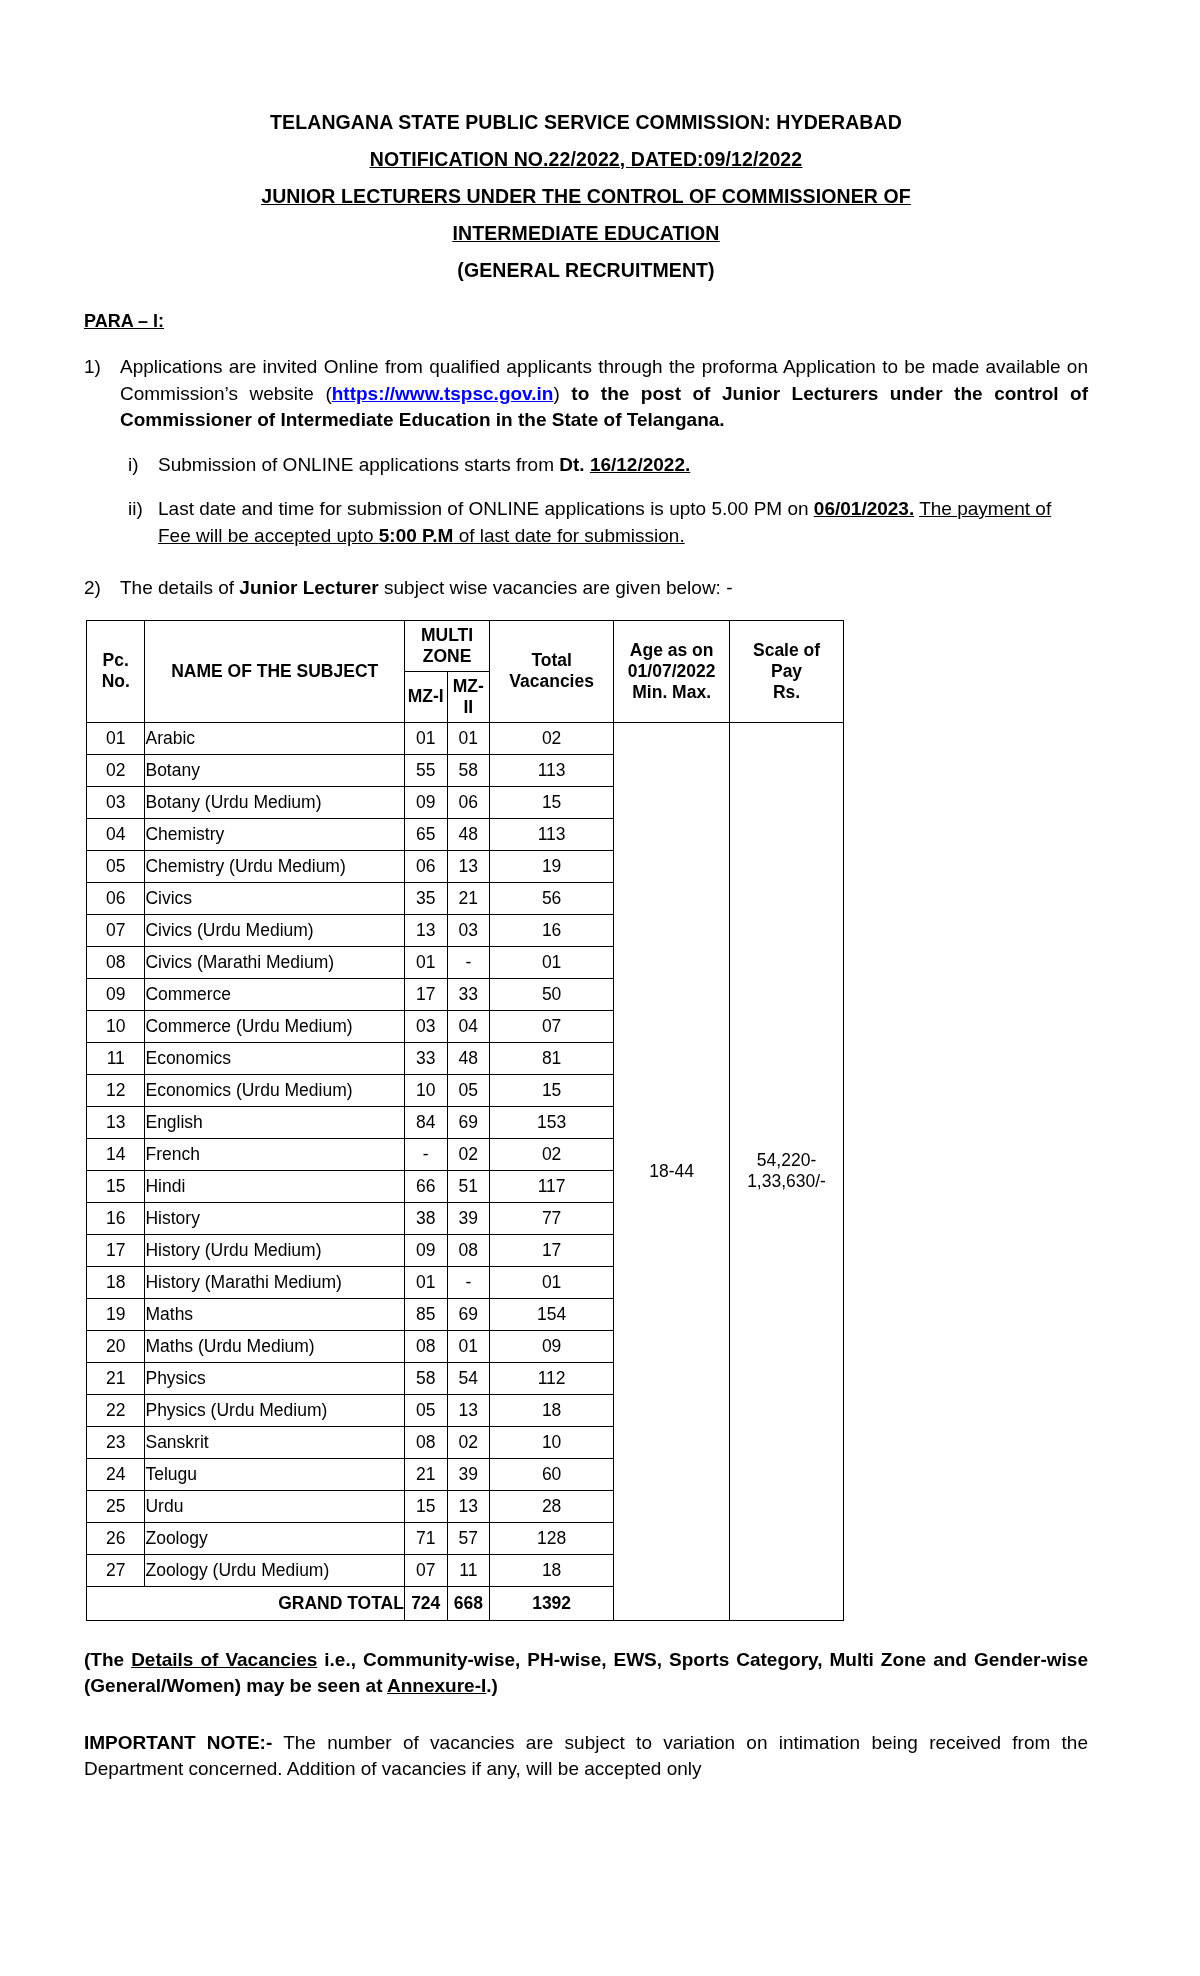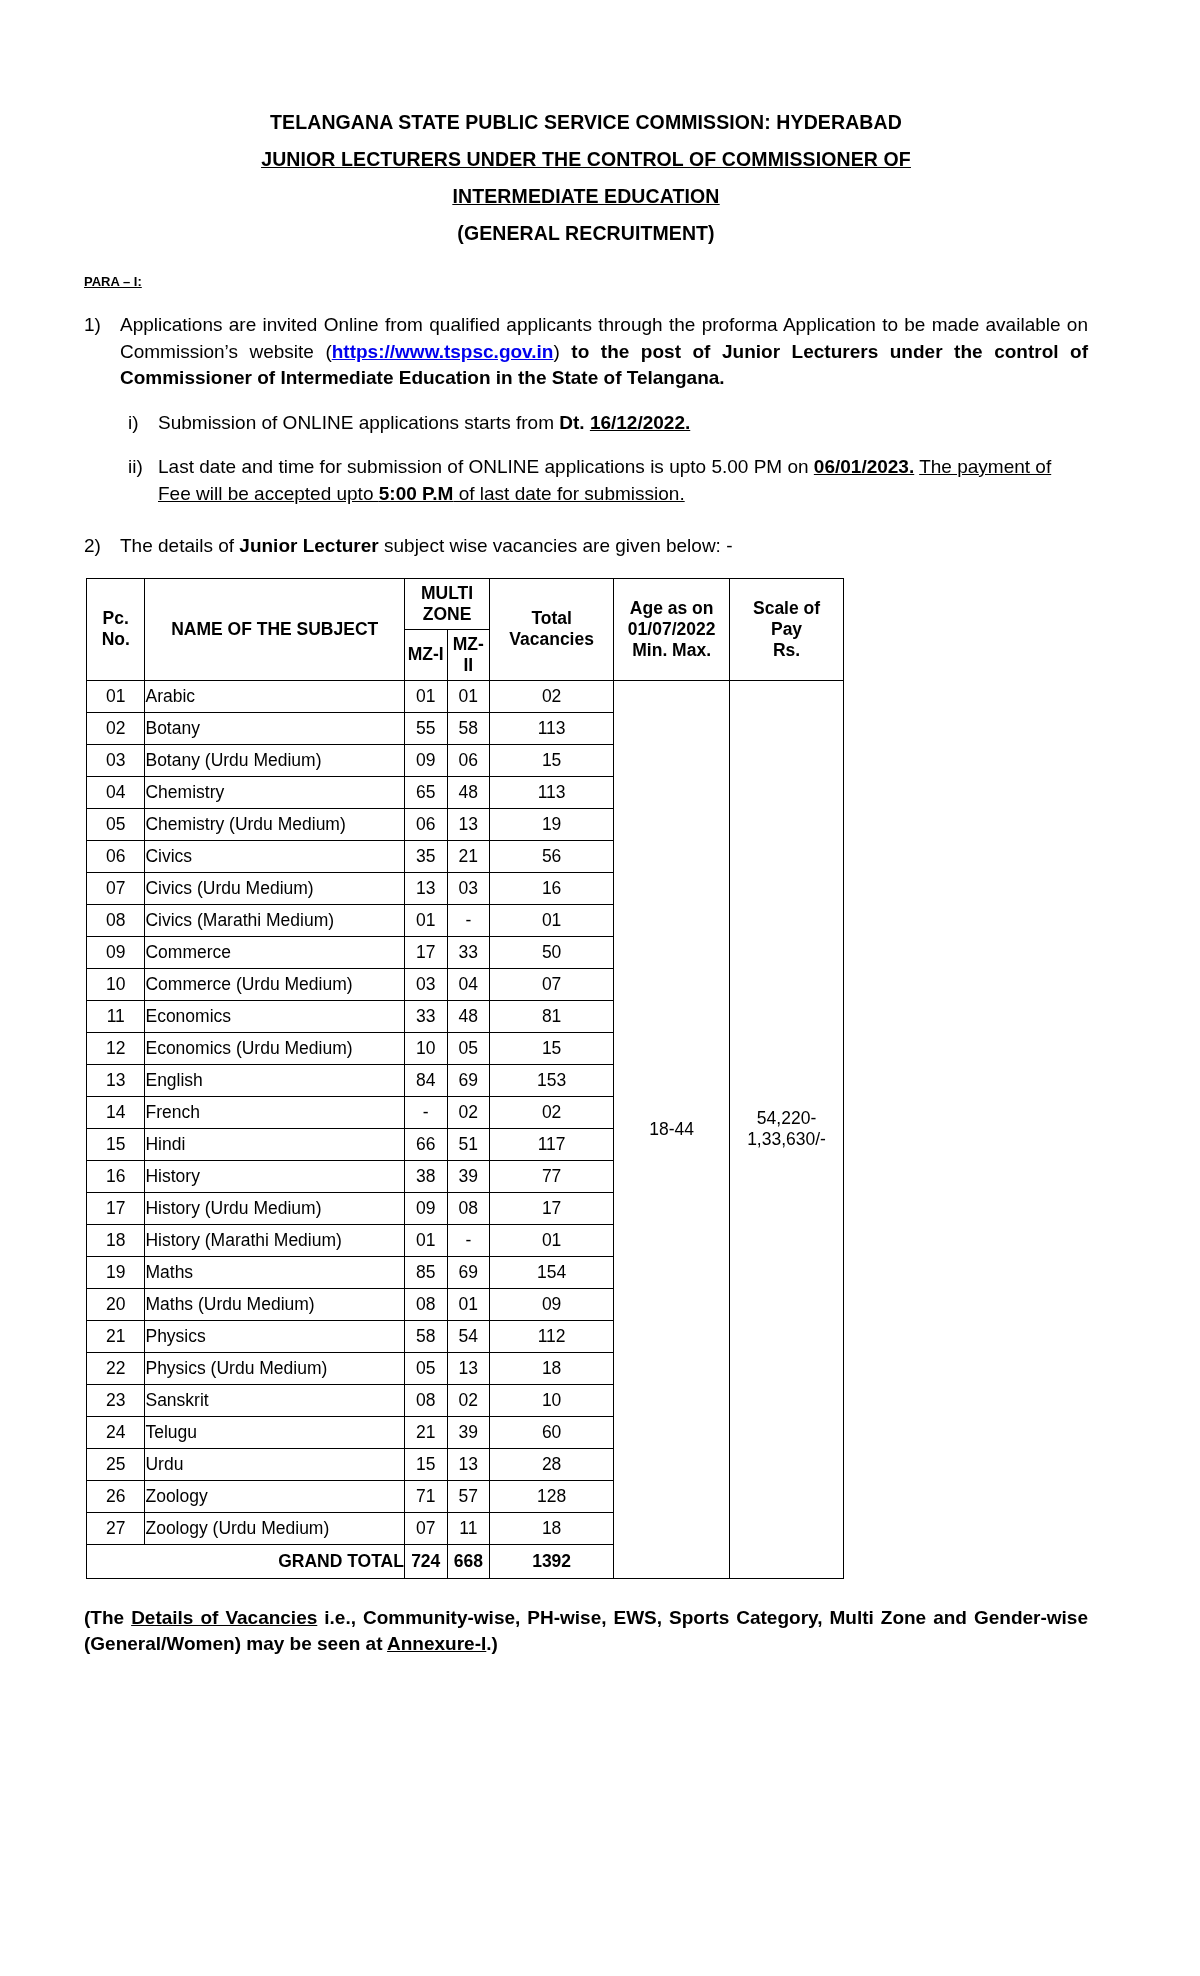--- a/index.html
+++ b/index.html
@@ -29,21 +29,21 @@
     font-size: 19.5px;
     line-height: 37px;
     letter-spacing: 0.1px;
   }
   .hdr.u > span { text-decoration: underline; }
   .hdr.nou > span { text-decoration: none; }
 
   .para-label {
     margin-top: 22px;
     font-weight: bold;
-    font-size: 13px;
+    font-size: 18px;
     text-decoration: underline;
     display: inline-block;
   }
 
   
   .item {
     display: flex;
     margin-top: 22px;
     font-size: 19px;
     line-height: 26.5px;
@@ -149,20 +149,21 @@
     text-align: justify;
     font-weight: normal;
   }
 </style>
 </head>
 <body>
 
 <div class="page">
 
   <div class="hdr nou"><span>TELANGANA STATE PUBLIC SERVICE COMMISSION: HYDERABAD</span></div>
+  <div class="hdr u"><span>NOTIFICATION NO.22/2022, DATED:09/12/2022</span></div>
   <div class="hdr u"><span>JUNIOR LECTURERS UNDER THE CONTROL OF COMMISSIONER OF</span></div>
   <div class="hdr u"><span>INTERMEDIATE EDUCATION</span></div>
   <div class="hdr nou"><span>(GENERAL RECRUITMENT)</span></div>
 
   <div>
     <span class="para-label">PARA – I:</span>
   </div>
 
   <div class="item">
     <div class="marker">1)</div>
@@ -427,14 +428,17 @@
           <td>668</td>
           <td>1392</td>
         </tr>
       </tbody>
   </table>
 
   <div class="note">
     <span>(The </span><span class="u">Details of Vacancies</span><span> i.e., Community-wise, PH-wise, EWS, Sports Category, Multi Zone and Gender-wise (General/Women) may be seen at </span><span class="u">Annexure-I</span><span>.)</span>
   </div>
 
+  <div class="note2">
+    <span class="b">IMPORTANT NOTE:-</span><span> The number of vacancies are subject to variation on intimation being received from the Department concerned. Addition of vacancies if any, will be accepted only</span>
+  </div>
 
 </div>
 
 </body></html>

